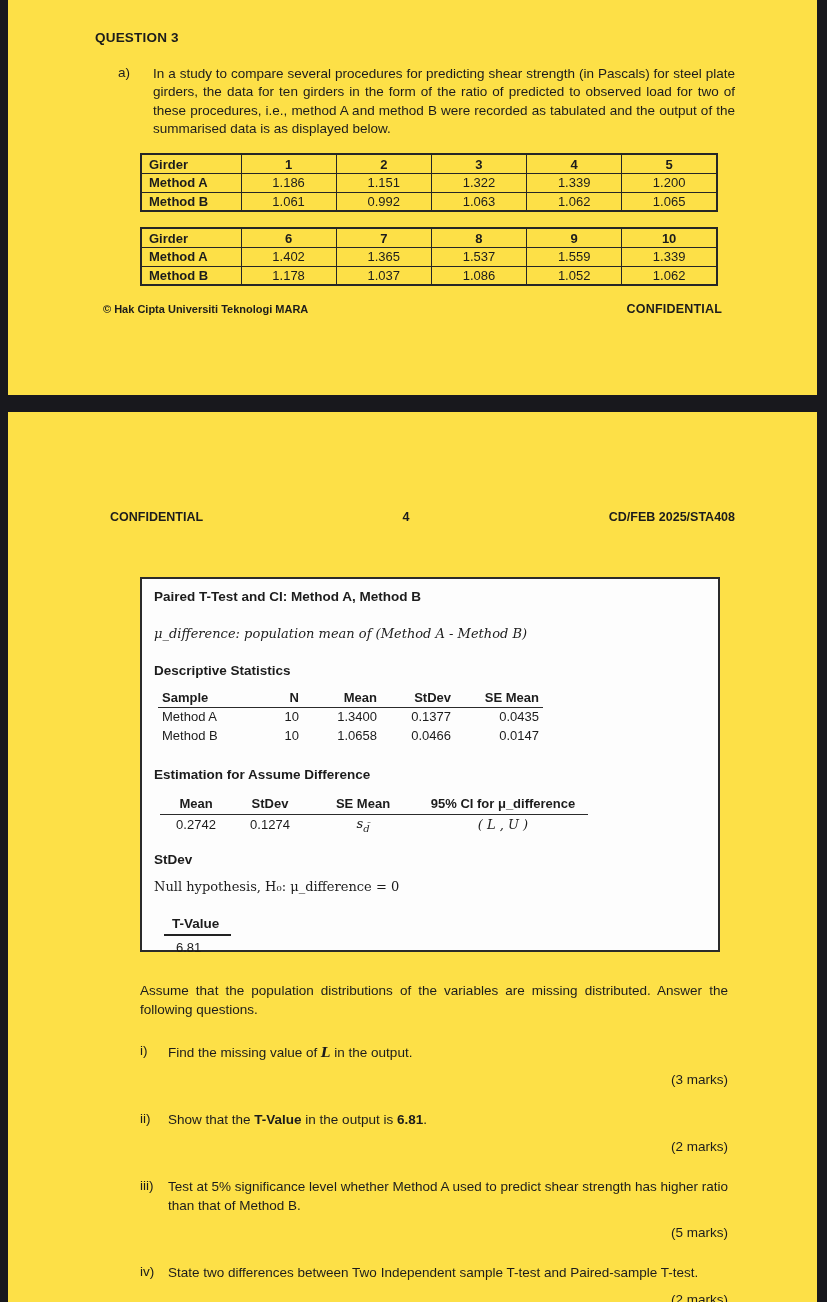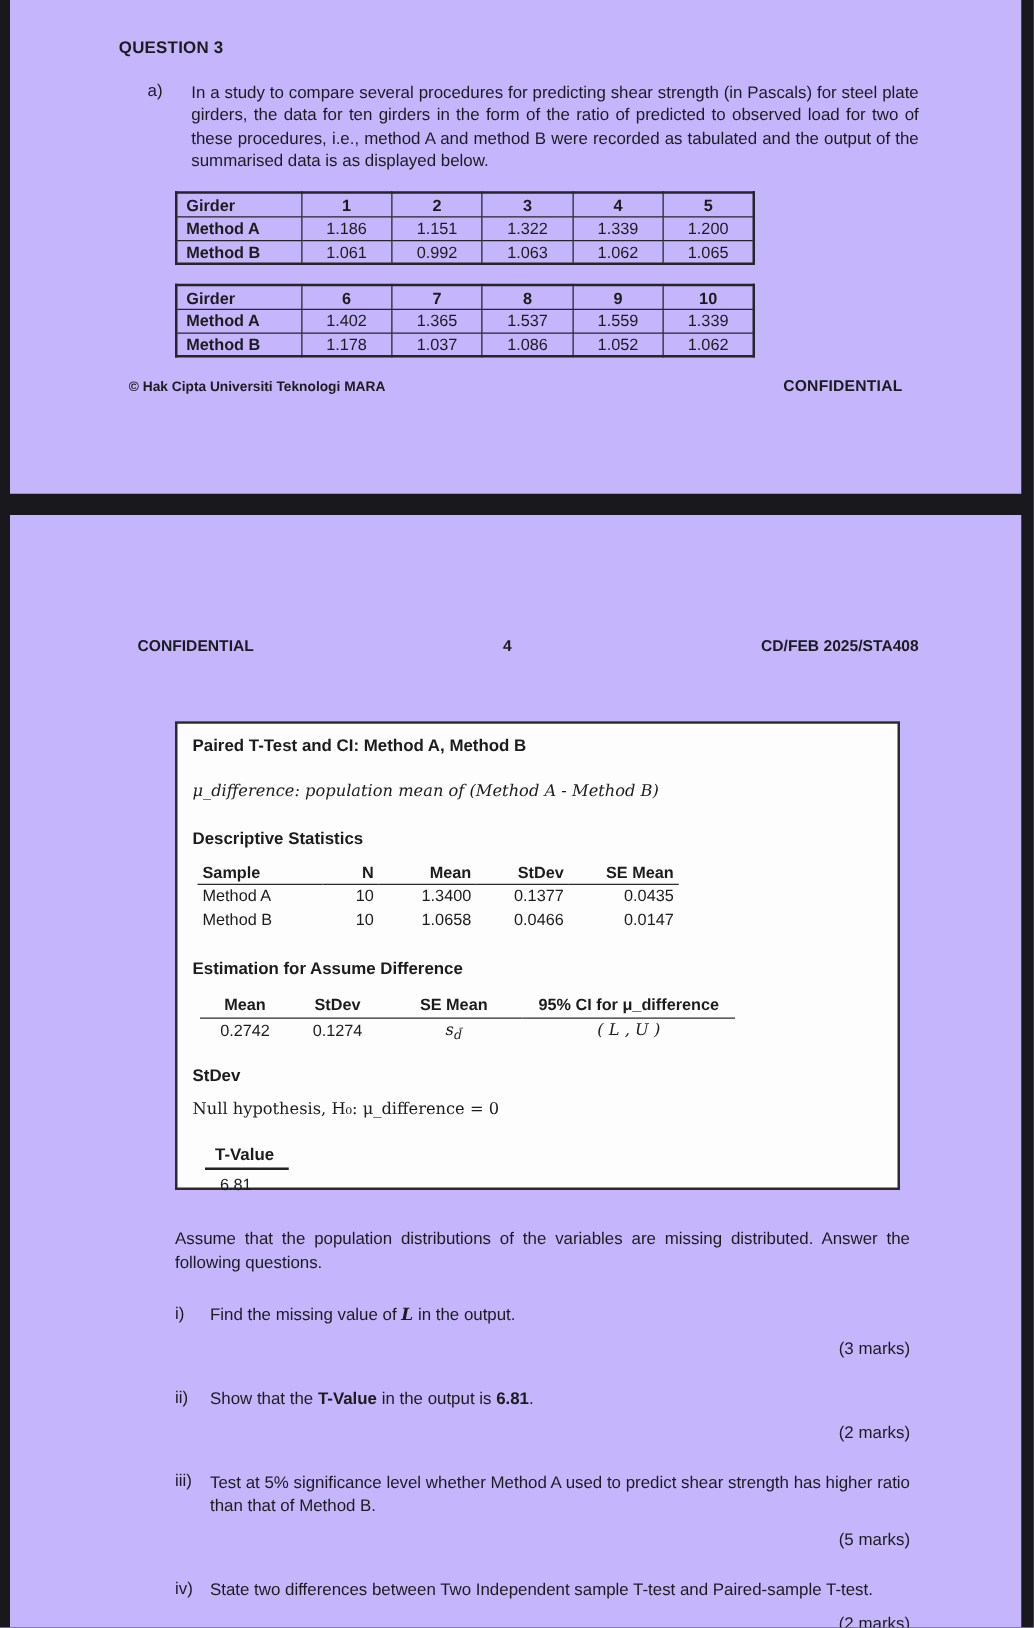--- a/index.html
+++ b/index.html
@@ -8,40 +8,40 @@
     background:#18181d;
     font-family:"Liberation Sans", sans-serif;
     color:#1c1c1c;
     position:relative;
     width:827px; height:1302px;
     overflow:hidden;
   }
   .page {
     position:absolute;
     left:8px; width:809px;
-    background:#c4b5fd;
+    background:#fde047;
   }
   #page1 { top:0; height:395px; }
   #page2 { top:412px; height:890px; }
 
   
   .q-title {
     margin:30px 0 0 87px;
     font-weight:bold; font-size:13.5px; letter-spacing:.2px;
   }
   .part-row {
     display:flex; margin:20px 0 0 110px; width:617px;
   }
   .part-label { width:35px; font-size:13.5px; flex:none; }
   .part-text  { width:582px; font-size:13.5px; line-height:1.36; text-align:justify; }
 
   table.girder {
     border-collapse:collapse;
     margin:15px 0 0 132px;
-    width:464px;
+    width:578px;
     table-layout:fixed;
   }
   table.girder td {
     border:1.5px solid #262626;
     height:19px;
     font-size:13px;
     text-align:center;
     vertical-align:middle;
     padding:0;
   }

